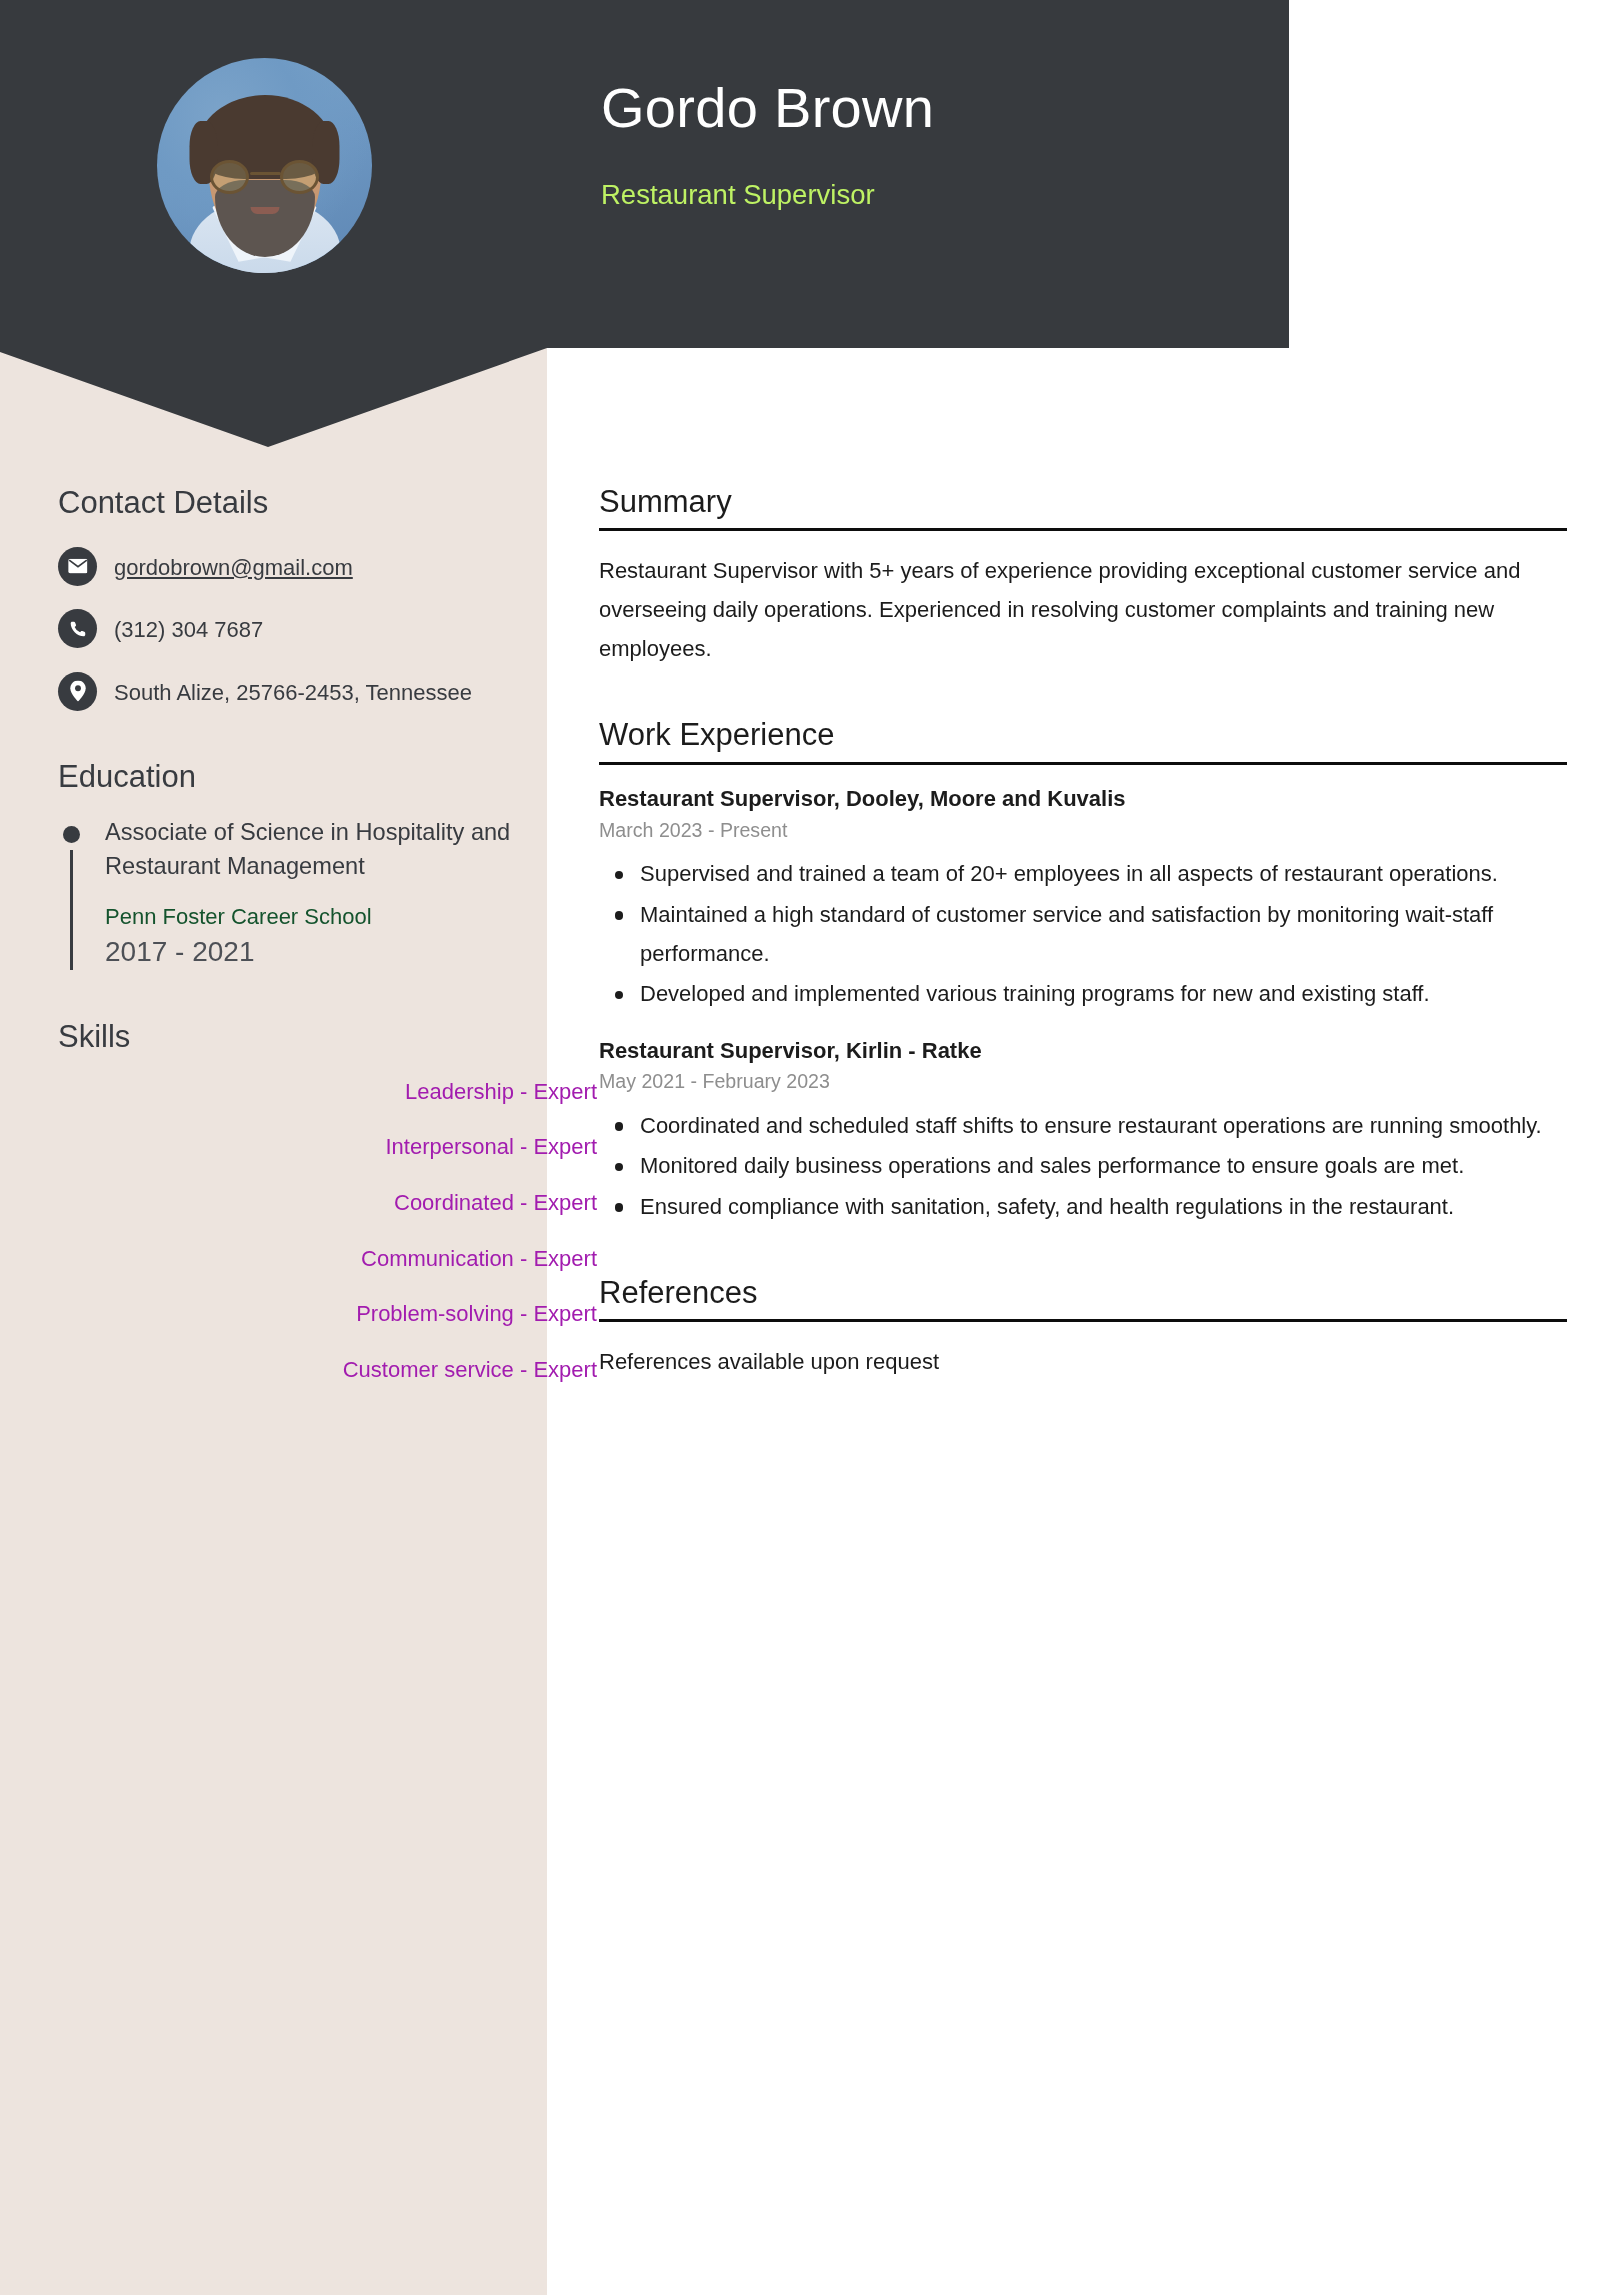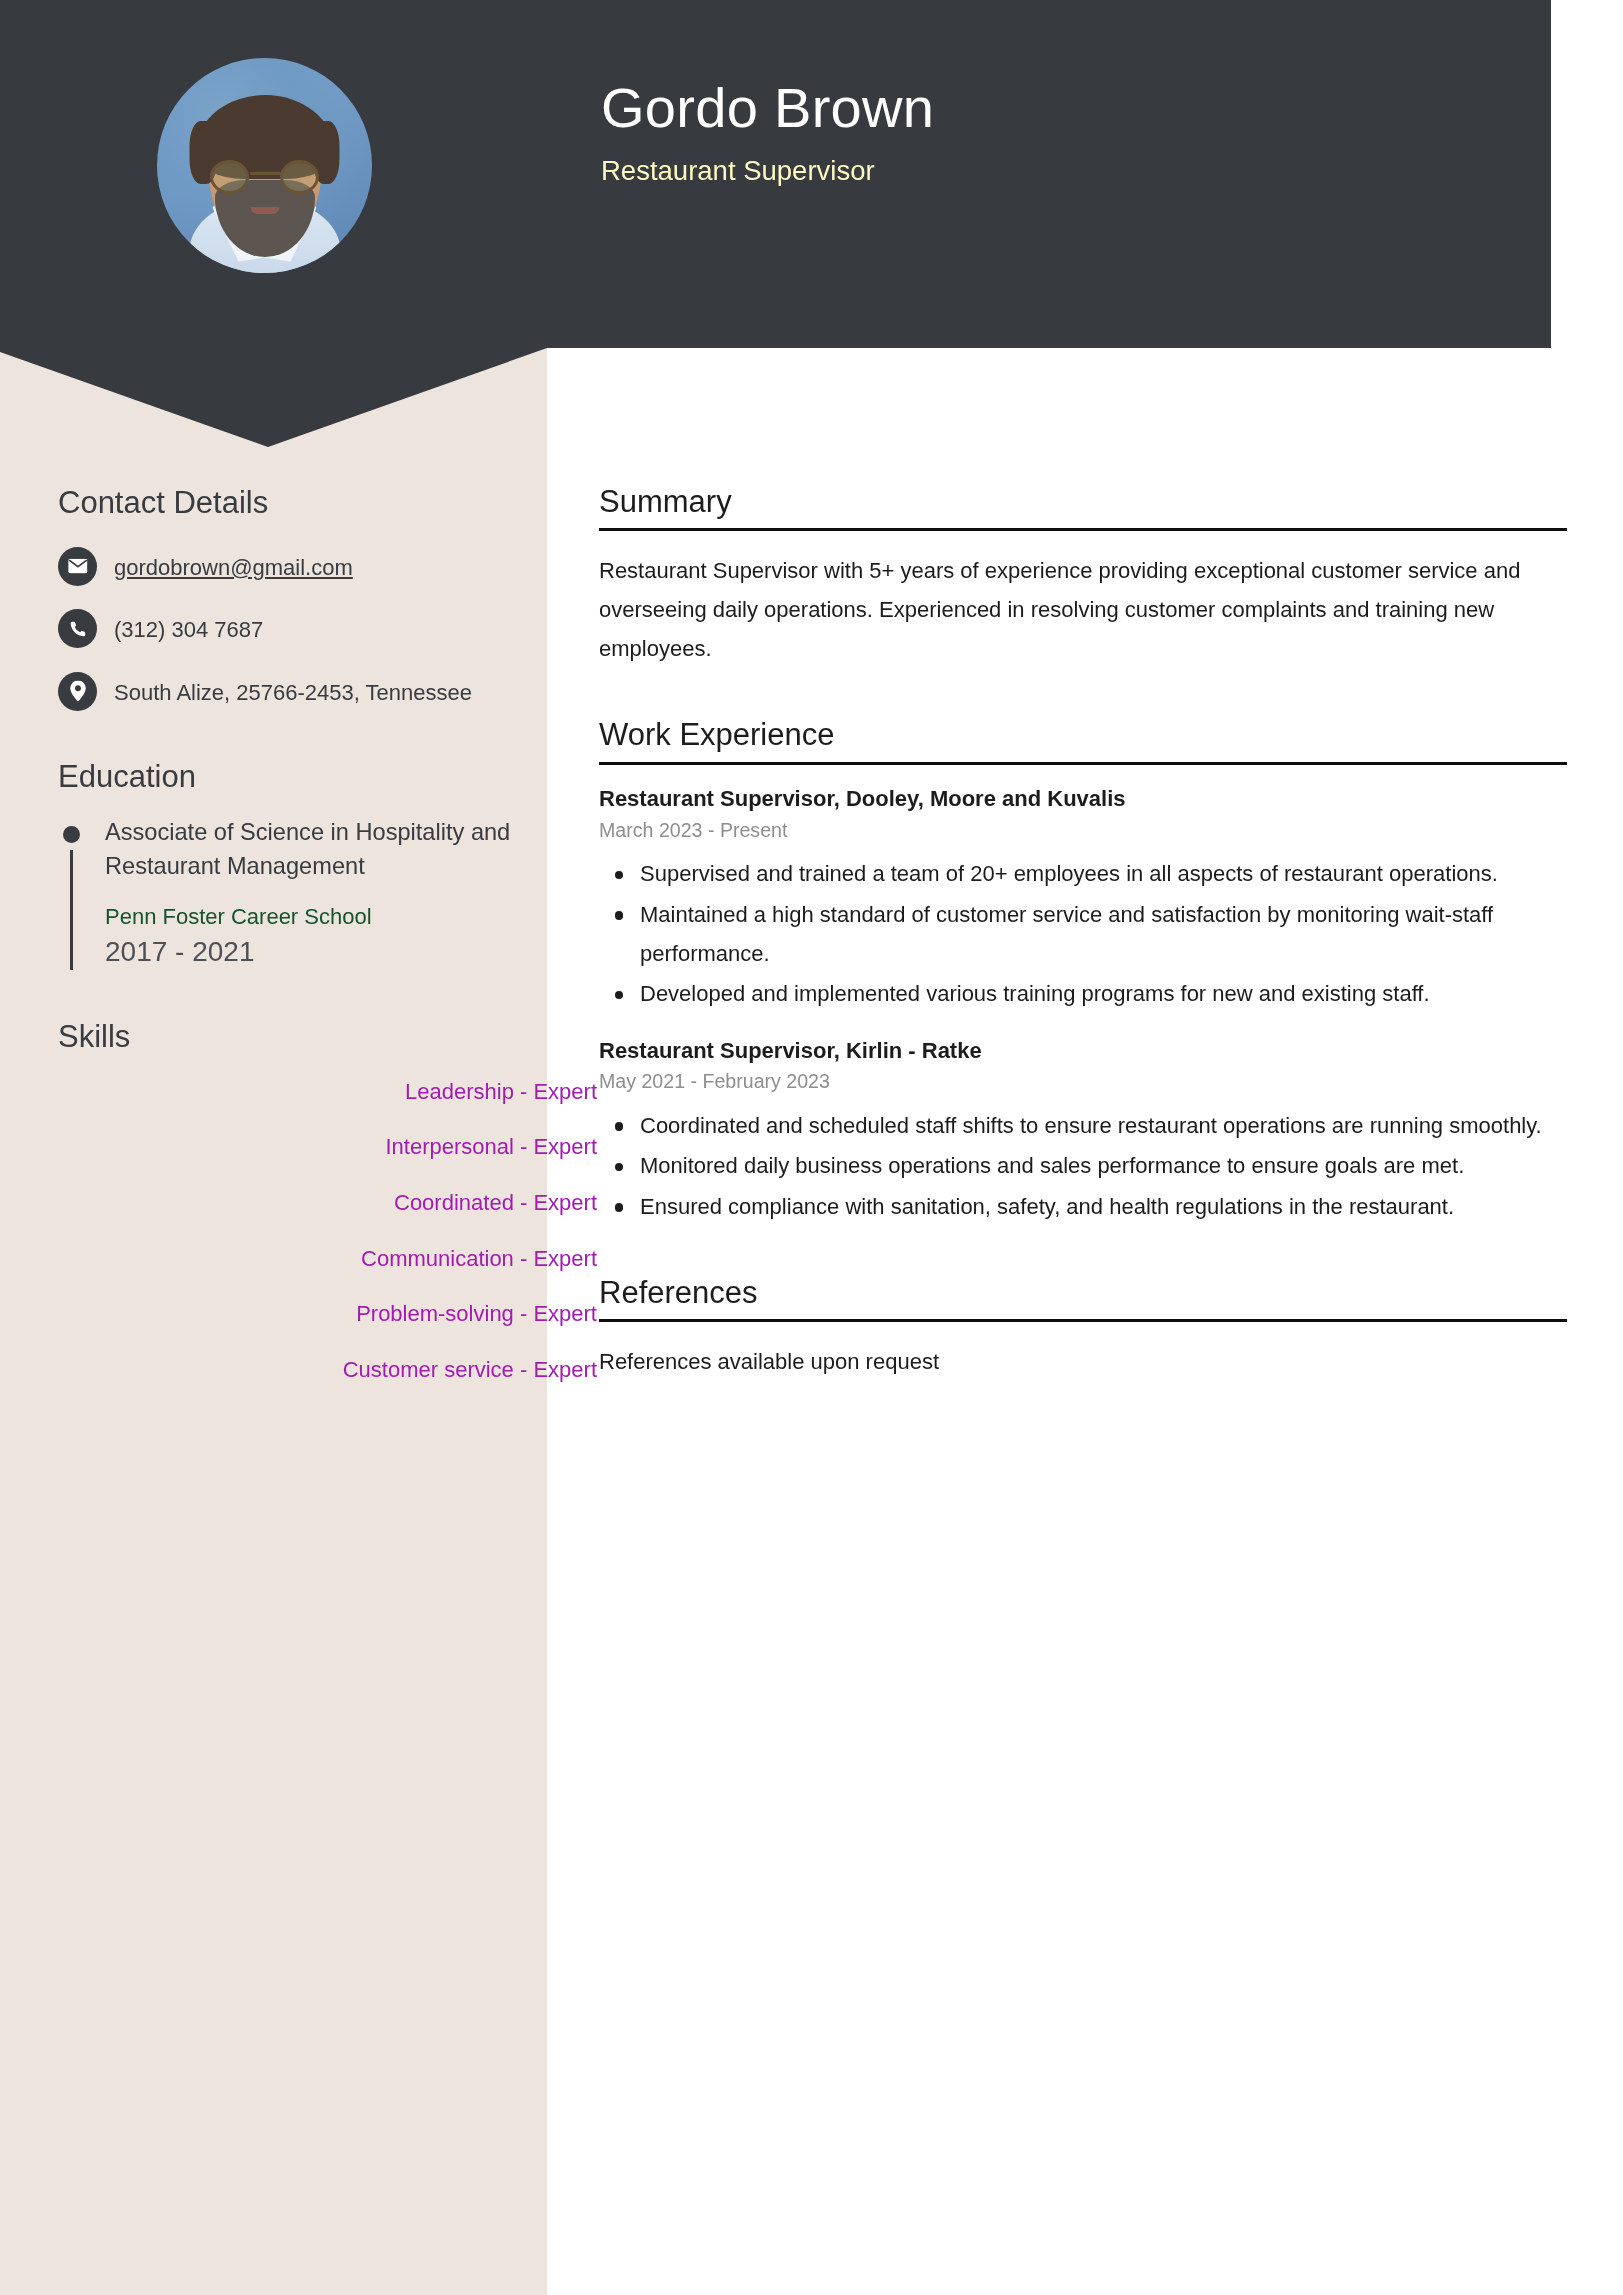--- a/index.html
+++ b/index.html
@@ -14,21 +14,21 @@
   .page { position:relative; width:1623px; height:2295px; overflow:hidden; background:#ffffff; }
 
   
   .sidebar-bg {
     position:absolute; left:0; top:0; width:547px; height:2295px;
     background:#EDE4DE;
   }
 
   
   .header {
-    position:absolute; left:0; top:0; width:1551px; height:458px;
+    position:absolute; left:0; top:0; width:1289px; height:458px;
     background:#373A3E;
     clip-path: polygon(0 0, 1623px 0, 1623px 348px, 547px 348px, 268px 447px, 0 352px);
   }
 
   
   .avatar {
     position:absolute; left:157px; top:58px; width:215px; height:215px;
     border-radius:50%; overflow:hidden;
     background:
       radial-gradient(ellipse 58% 52% at 50% 120%, #e9eef5 0%, #dbe6f0 30%, rgba(219,230,240,0) 62%),
@@ -85,22 +85,22 @@
   .av-lens.r { right:5.2px; }
   .av-bridge { position:absolute; left:45px; top:11.8px; width:31px; height:3.3px; background:#6b5434; border-radius:2px; }
 
   
   .header-text { position:absolute; left:601px; top:79px; }
   .name {
     font-size:56px; font-weight:400; color:#ffffff;
     letter-spacing:0.3px; line-height:1.05; white-space:nowrap;
   }
   .job-title {
-    margin-top:16px; font-size:27.5px; font-weight:400;
-    color:#fef9c3; line-height:1.2; white-space:nowrap;
+    margin-top:40px; font-size:27.5px; font-weight:400;
+    color:#bef264; line-height:1.2; white-space:nowrap;
   }
 
   
   .sidebar {
     position:absolute; left:0; top:485px; width:655px; padding:0 58px 0 58px;
   }
   .side-h {
     font-size:31px; font-weight:400; color:#383b40;
     line-height:1.15; margin-bottom:26px;
   }

